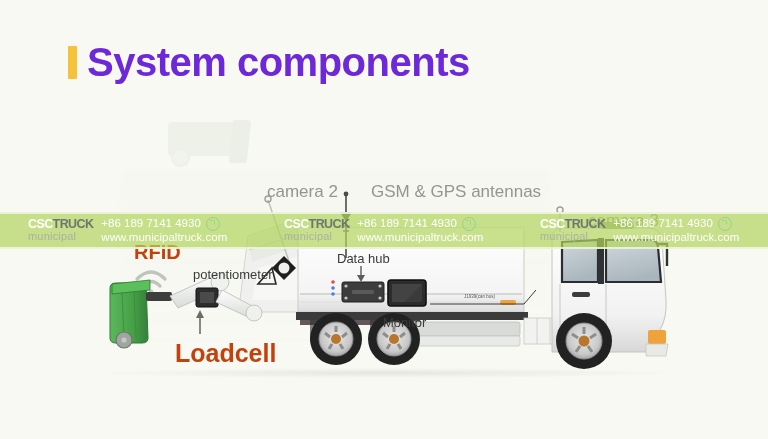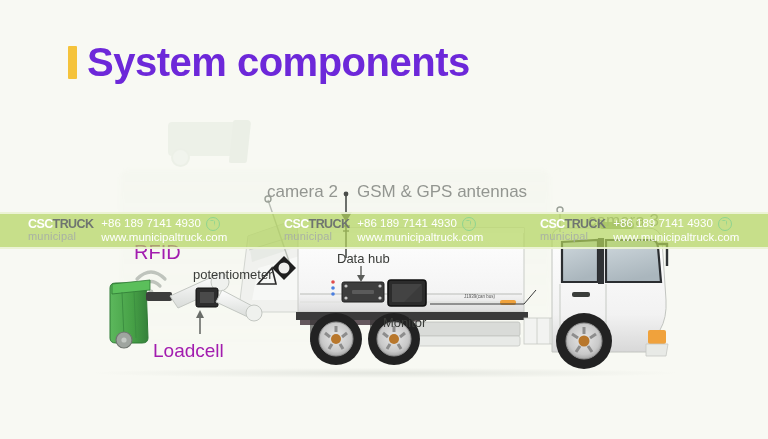--- a/index.html
+++ b/index.html
@@ -104,45 +104,45 @@
   .illustration svg { display: block; }
 
   
   .label {
     position: absolute;
     white-space: nowrap;
     line-height: 1;
   }
   .label-lg {
     font-size: 19px;
-    color: #a21caf;
-    font-weight: normal;
+    color: #c2410c;
+    font-weight: bold;
   }
   .label-md {
     font-size: 17px;
     color: #939691;
   }
   .label-dark {
     font-size: 13px;
     color: #3a3c39;
   }
   .label-tiny {
     font-size: 4.5px;
     color: #555;
     letter-spacing: 0px;
   }
 
   #label-camera2   { left: 243px; top: 183px; margin-left: 24px; }
-  #label-antennas  { left: 357px; top: 183px; }
+  #label-antennas  { left: 371px; top: 183px; }
   #label-camera1   { left: 588px; top: 212px; }
   #label-rfid      { left: 134px; top: 242px; font-size: 20px; }
   #label-potentiometer { left: 193px; top: 268px; }
   #label-datahub   { left: 337px; top: 252px; }
   #label-monitor   { left: 383px; top: 268px; margin-top: 48px; }
-  #label-loadcell  { left: 153px; top: 341px; font-size: 19px; }
+  #label-loadcell  { left: 175px; top: 341px; font-size: 25px; }
   #label-canbus    { left: 464px; top: 295px; }
 
   
   .wm-band {
     position: absolute;
     left: 0;
     top: 212px;
     width: 768px;
     height: 37px;
     background: rgba(178, 212, 92, 0.70);

